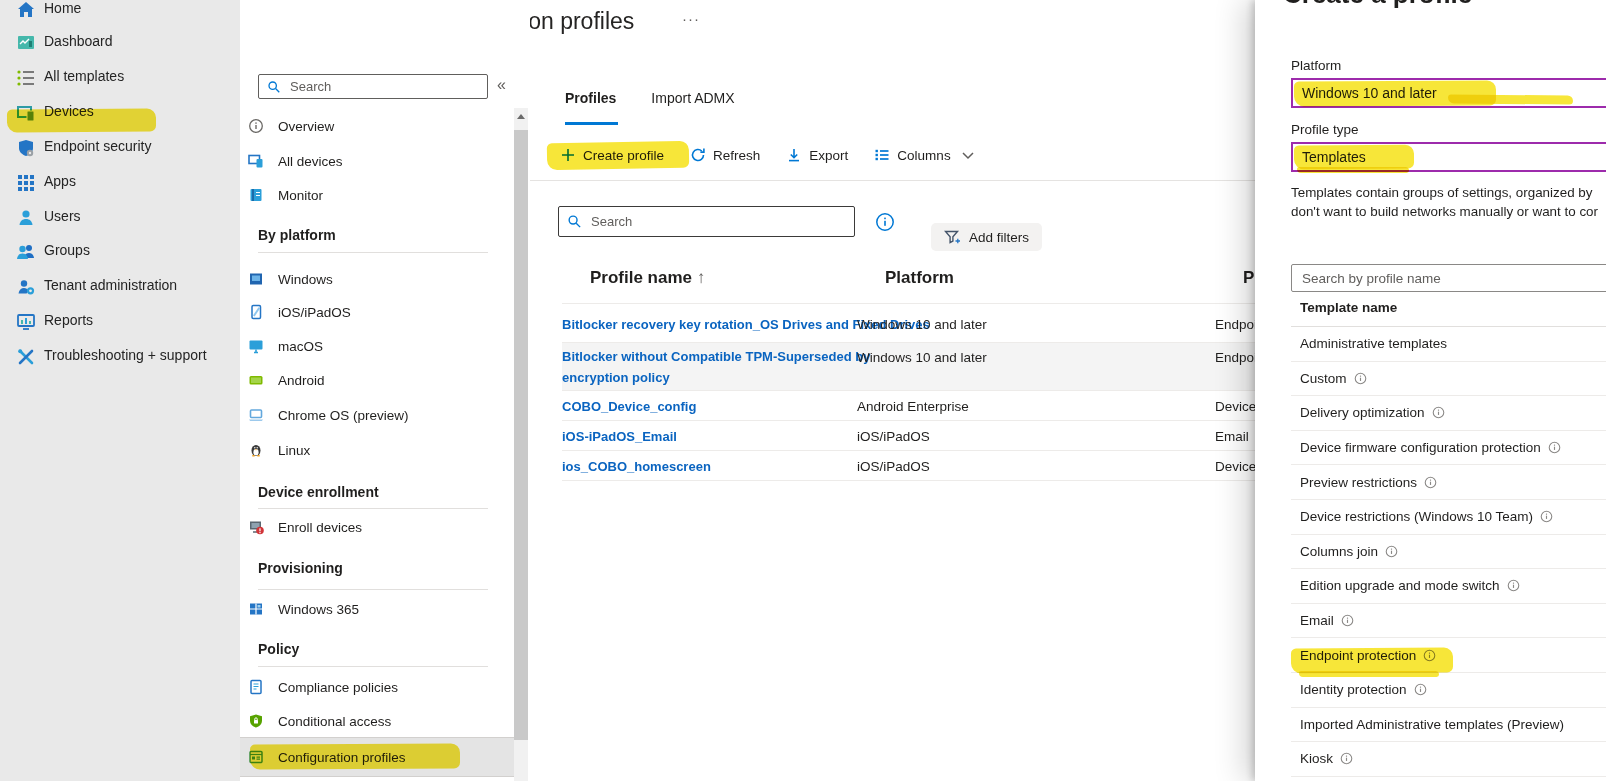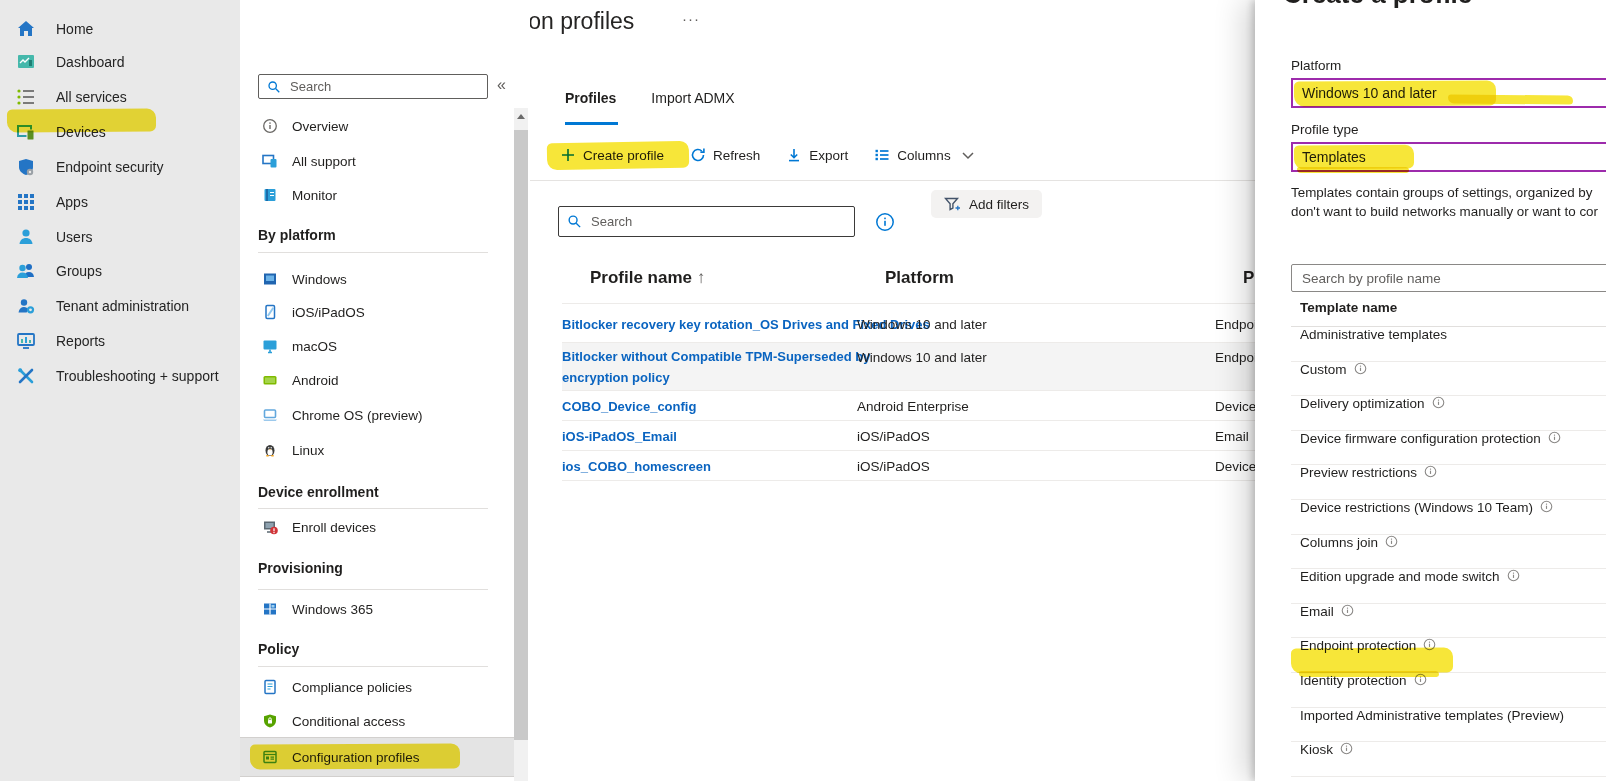--- a/index.html
+++ b/index.html
@@ -1,25 +1,25 @@
 <!DOCTYPE html>
 <html><head>
 <meta charset="utf-8">
 <style>
   html,body{margin:0;padding:0;}
   body{width:1606px;height:781px;position:relative;overflow:hidden;background:#fff;
        font-family:"Liberation Sans",sans-serif;color:#201f1e;-webkit-font-smoothing:antialiased;}
   .abs{position:absolute;}
   
   #leftnav{left:0;top:0;width:240px;height:781px;background:#e9e9e9;}
-  .navitem{position:absolute;left:0;width:240px;height:34px;display:flex;align-items:center;gap:20px;padding-left:16px;box-sizing:border-box;font-size:14px;color:#242424;cursor:pointer;margin-top:12px;}
+  .navitem{position:absolute;left:0;width:240px;height:34px;display:flex;gap:8px;padding-left:16px;box-sizing:border-box;font-size:14px;color:#242424;cursor:pointer;}
   .navitem svg{flex:0 0 auto;}
   
   #blade{left:240px;top:0;width:290px;height:781px;background:#fff;}
-  .bladeitem{position:absolute;left:240px;width:275px;height:34px;display:flex;align-items:center;gap:14px;padding-left:22px;box-sizing:border-box;font-size:13.5px;color:#201f1e;cursor:pointer;}
+  .bladeitem{position:absolute;left:240px;width:275px;height:34px;display:flex;align-items:center;gap:14px;padding-left:8px;box-sizing:border-box;font-size:13.5px;color:#201f1e;cursor:pointer;}
   .bladesec{position:absolute;left:258px;font-size:14px;font-weight:bold;color:#201f1e;}
   .bladediv{position:absolute;left:258px;width:230px;height:1px;background:#e1dfdd;}
   .selrow{position:absolute;left:240px;width:274px;height:38px;background:#e4e4e4;border-top:1px solid #d2d0ce;border-bottom:1px solid #d2d0ce;}
   
   .searchbox{position:absolute;display:flex;align-items:center;gap:7px;background:#fff;border:1px solid #605e5c;border-radius:2px;padding:0 8px;box-sizing:border-box;}
   .searchbox input{border:none;outline:none;flex:1;font-family:"Liberation Sans",sans-serif;font-size:13px;color:#201f1e;background:transparent;min-width:0;}
   .searchbox input::placeholder{color:#605e5c;}
   
   #pagetitle{left:306px;top:8px;display:flex;align-items:center;gap:9px;font-size:23px;}
   .tab{font-size:14px;cursor:pointer;}
@@ -29,21 +29,21 @@
   .th{position:absolute;font-weight:bold;font-size:17px;white-space:nowrap;margin-left:28px;}
   .trow{position:absolute;left:562px;width:693px;box-sizing:border-box;border-bottom:1px solid #edebe9;}
   .tname{position:absolute;left:0;color:#0a64c0;font-weight:bold;font-size:13px;white-space:nowrap;cursor:pointer;}
   .tcell{position:absolute;font-size:13.5px;white-space:nowrap;}
   
   #panel{left:1255px;top:0;width:351px;height:781px;background:#fff;z-index:40;
          box-shadow:-3px 0 7px rgba(0,0,0,.18), -12px 0 28px rgba(0,0,0,.16);}
   .plabel{position:absolute;left:36px;font-size:13.5px;color:#201f1e;}
   .pselect{position:absolute;left:36px;width:340px;height:26px;border:2px solid #9d2bac;display:flex;align-items:center;padding-left:9px;font-size:14px;box-sizing:content-box;background:#fff;cursor:pointer;}
   .pdesc{font-size:13.4px;line-height:19.2px;white-space:nowrap;overflow:hidden;}
-  .tplrow{height:34.6px;display:flex;align-items:flex-start;gap:7px;padding-left:9px;border-bottom:1px solid #edebe9;font-size:13.5px;cursor:pointer;box-sizing:border-box;}
+  .tplrow{height:34.6px;display:flex;align-items:center;gap:7px;padding-left:9px;border-bottom:1px solid #edebe9;font-size:13.5px;cursor:pointer;box-sizing:border-box;}
   
   .hl{position:absolute;background:#f7e428;mix-blend-mode:multiply;opacity:.92;z-index:60;pointer-events:none;border-radius:5px 9px 6px 10px;}
   
   #sbtrack{left:514px;top:108px;width:14px;height:673px;background:#f1f1f1;z-index:5;}
   #sbthumb{left:514px;top:130px;width:14px;height:610px;background:#c9c9c9;z-index:6;cursor:pointer;}
   #sbarrow{left:514px;top:108px;width:14px;height:16px;display:flex;align-items:center;justify-content:center;z-index:7;cursor:pointer;}
   .gray{color:#605e5c;}
 </style>
 </head>
 <body>
@@ -65,21 +65,21 @@
     </div>
   <div class="navitem" style="top:68px">
     <svg width="20" height="20" viewBox="0 0 20 20">
         <circle cx="3" cy="4" r="1.6" fill="#7fba00"></circle>
         <rect x="7" y="3" width="11" height="2" fill="#7a7a7a"></rect>
         <circle cx="3" cy="10" r="1.6" fill="#7fba00"></circle>
         <rect x="7" y="9" width="11" height="2" fill="#7a7a7a"></rect>
         <circle cx="3" cy="16" r="1.6" fill="#7fba00"></circle>
         <rect x="7" y="15" width="11" height="2" fill="#7a7a7a"></rect>
       </svg>
-    <span>All services</span>
+    <span>All templates</span>
     </div>
   <div class="navitem" style="top:103px">
     <svg width="20" height="20" viewBox="0 0 20 20">
         <rect x="2" y="4" width="13" height="10" fill="none" stroke="#2e9ba6" stroke-width="2"></rect>
         <rect x="11" y="8" width="7" height="10" rx="1" fill="#5b8f22" stroke="#e9e9e9"></rect>
       </svg>
     <span>Devices</span>
     </div>
   <div class="navitem" style="top:138px">
     <svg width="20" height="20" viewBox="0 0 20 20">
@@ -172,21 +172,21 @@
       <rect x="7.3" y="7" width="1.4" height="4" fill="#6b6966"></rect>
       <rect x="7.3" y="4.4" width="1.4" height="1.4" fill="#6b6966"></rect>
     </svg>
   <span>Overview</span>
   </div>
 <div class="bladeitem" style="top:144px">
   <svg width="16" height="16" viewBox="0 0 16 16">
       <rect x="1" y="2.5" width="10.5" height="8" fill="none" stroke="#2475c5" stroke-width="1.6"></rect>
       <rect x="8.5" y="6" width="6" height="8.5" rx="1" fill="#2b9fd9"></rect>
     </svg>
-  <span>All support</span>
+  <span>All devices</span>
   </div>
 <div class="bladeitem" style="top:178px">
   <svg width="16" height="16" viewBox="0 0 16 16">
       <rect x="2.5" y="2" width="11" height="12" rx="1" fill="#2b9fd9"></rect>
       <path d="M5 2v12" stroke="#1a5f9e" stroke-width="1.6"></path>
       <path d="M8 5.5h4M8 8.5h4" stroke="#fff" stroke-width="1.2"></path>
     </svg>
   <span>Monitor</span>
   </div>
 
@@ -347,21 +347,21 @@
       <circle cx="6.5" cy="6.5" r="4.2" stroke="#0078d4" fill="none" stroke-width="1.5"></circle>
       <path d="M9.8 9.8L14 14" stroke="#0078d4" stroke-width="1.5"></path>
     </svg>
   <input type="text" placeholder="Search" style="">
 </div>
 <svg class="abs" style="left:875px;top:212px" width="20" height="20" viewBox="0 0 20 20">
     <circle cx="10" cy="10" r="8.2" fill="none" stroke="#0078d4" stroke-width="1.5"></circle>
     <rect x="9.2" y="8.8" width="1.6" height="5" fill="#0078d4"></rect>
     <rect x="9.2" y="5.6" width="1.6" height="1.6" fill="#0078d4"></rect>
   </svg>
-<div class="pill" style="left:931px;top:190px">
+<div class="pill" style="left:931px;top:223px">
   <svg width="17" height="16" viewBox="0 0 17 16">
       <path d="M1.5 2.5h12l-4.6 5.2v4.4l-2.8 1.4V7.7z" fill="none" stroke="#44546a" stroke-width="1.4"></path>
       <path d="M11.5 12h4.5M13.8 9.8v4.4" stroke="#2475c5" stroke-width="1.3"></path>
     </svg>
   <span>Add filters</span>
 </div>
 
 <div class="th" style="left:562px;top:268px"><span>Profile name</span> <span class="gray" style="font-weight:normal">↑</span></div>
 <div class="th" style="left:857px;top:268px">Platform</div>
 <div class="th" style="left:1215px;top:268px">Profile ty</div>

